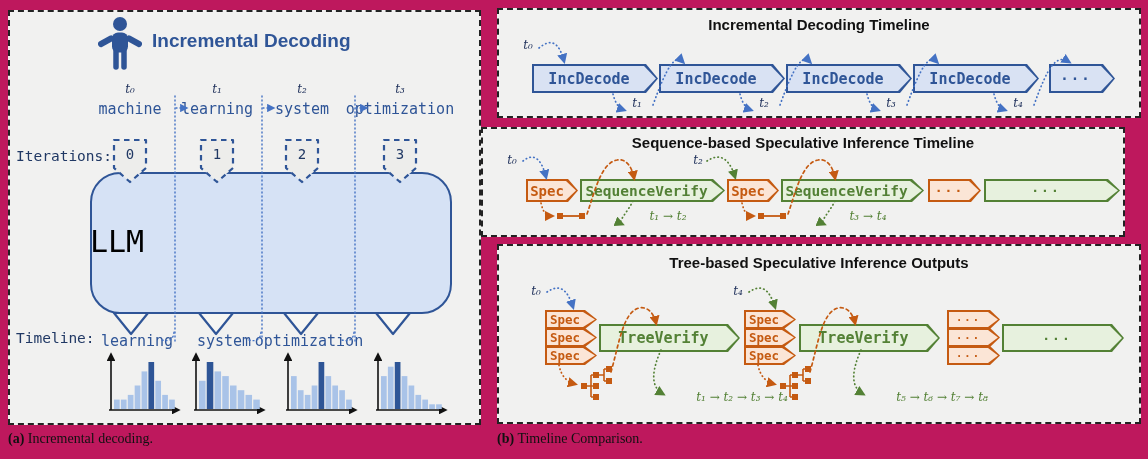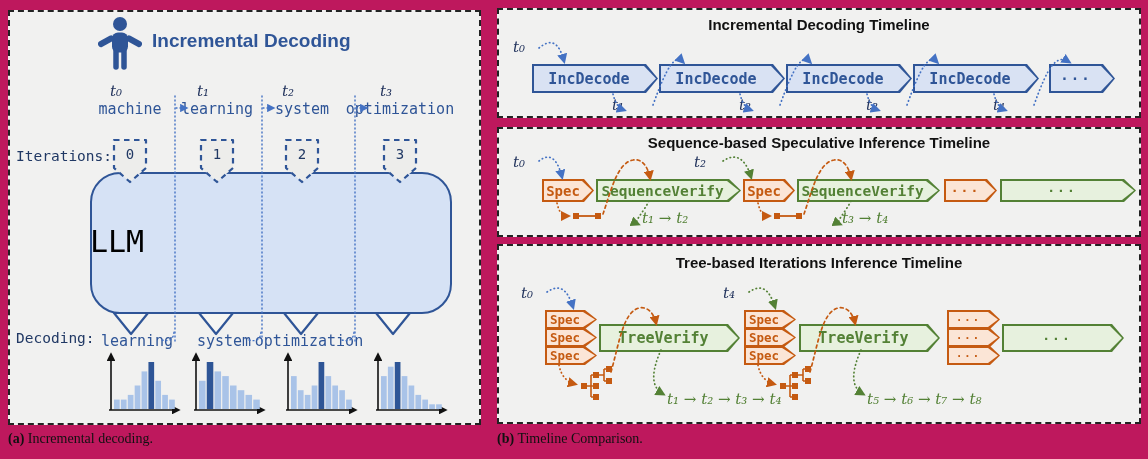--- a/index.html
+++ b/index.html
@@ -3,21 +3,21 @@
 <meta charset="utf-8">
 <style>
   html,body{margin:0;padding:0;background:#fff;}
   .fig{position:relative;width:1148px;height:459px;background:#be185d;overflow:hidden;
        font-family:"Liberation Sans",sans-serif;padding-left:8px;}
   .panel{position:absolute;background:#F1F1F0;border:2px dashed #222;box-sizing:border-box;}
   .ov{position:absolute;left:0;top:0;pointer-events:none;}
   .ptitle{position:absolute;left:0;right:0;text-align:center;font-weight:bold;color:#111;
           font-family:"Liberation Sans",sans-serif;}
   .mathl{position:absolute;font-family:"DejaVu Serif","DejaVu Sans",serif;font-style:italic;
-         color:#24355E;font-size:15px;}
+         color:#24355E;font-size:12px;text-align:center;}
   .gtxt{color:#538135;}
   .mono{font-family:"DejaVu Sans Mono","Liberation Mono",monospace;}
   .word{position:absolute;text-align:center;font-family:"DejaVu Sans Mono",monospace;
         color:#2F5597;font-size:15px;white-space:nowrap;}
   .mlabel{position:absolute;font-family:"DejaVu Sans Mono",monospace;color:#203864;font-size:14.5px;}
   .penta{position:absolute;}
   .penta>.bd,.penta>.fl{position:absolute;
     clip-path:polygon(0 0,calc(100% - var(--tip,12px)) 0,100% 50%,calc(100% - var(--tip,12px)) 100%,0 100%);}
   .penta>.bd{inset:0;background:var(--bc);}
   .penta>.fl{inset:2px;background:var(--fc);}
@@ -121,21 +121,21 @@
     <svg width="38" height="24" style="position:absolute;left:187px;top:300px">
       <path d="M2,1 H36 L19,22 Z" fill="#F6F6F3" stroke="#2F5597" stroke-width="2.2" stroke-linejoin="round"></path>
       </svg>
     <svg width="38" height="24" style="position:absolute;left:272px;top:300px">
       <path d="M2,1 H36 L19,22 Z" fill="#F6F6F3" stroke="#2F5597" stroke-width="2.2" stroke-linejoin="round"></path>
       </svg>
     <svg width="38" height="24" style="position:absolute;left:364px;top:300px">
       <path d="M2,1 H36 L19,22 Z" fill="#F6F6F3" stroke="#2F5597" stroke-width="2.2" stroke-linejoin="round"></path>
       </svg>
 
-    <span class="mlabel" style="left:6px;top:318px">Decoding:</span>
+    <span class="mlabel" style="left:6px;top:318px">Timeline:</span>
     <span class="word" style="left:67px;top:320px;width:120px">learning</span>
     <span class="word" style="left:154px;top:320px;width:120px">system</span>
     <span class="word" style="left:239px;top:320px;width:120px">optimization</span>
 
     <svg width="80" height="70" viewBox="0 0 80 70" style="position:absolute;left:92px;top:336px">
       <path d="M9,62 L9,7" stroke="#111" stroke-width="1.6" fill="none" marker-end="url(#mK)"></path>
       <path d="M7,62 L76,62" stroke="#111" stroke-width="1.6" fill="none" marker-end="url(#mK)"></path>
     <rect x="12.00" y="51.60" width="5.69" height="9.40" fill="#A9C3E8"></rect>
         <rect x="18.89" y="51.60" width="5.69" height="9.40" fill="#A9C3E8"></rect>
         <rect x="25.78" y="46.90" width="5.69" height="14.10" fill="#A9C3E8"></rect>
@@ -244,21 +244,21 @@
       <path class="dt" stroke="#4472C4" d="M241,84 C243,92 246,98 252,100" marker-end="url(#mB)"></path>
       <path class="dt" stroke="#4472C4" d="M368,84 C370,92 373,98 379,100" marker-end="url(#mB)"></path>
       <path class="dt" stroke="#4472C4" d="M495,84 C497,92 500,98 506,100" marker-end="url(#mB)"></path>
       <path class="dt" stroke="#4472C4" d="M154,95 C168,56 176,44 184,52" marker-end="url(#mB)"></path>
       <path class="dt" stroke="#4472C4" d="M281,95 C295,56 303,44 311,52" marker-end="url(#mB)"></path>
       <path class="dt" stroke="#4472C4" d="M408,95 C422,56 430,44 438,52" marker-end="url(#mB)"></path>
       <path class="dt" stroke="#4472C4" d="M535,95 C549,56 557,44 570,52" marker-end="url(#mB)"></path>
     </svg>
   </div>
 
-  <div class="panel" style="left:497px;top:127px;width:644px;height:110px">
+  <div class="panel" style="left:481px;top:127px;width:644px;height:110px">
     <div class="ptitle" style="top:5px;font-size:15px">Sequence-based Speculative Inference Timeline</div>
     <span class="mathl" style="left:14px;top:24px;width:30px">t₀</span>
     <span class="mathl" style="left:195px;top:24px;width:40px">t₂</span>
 
     <div class="penta orange" style="left:43px;top:50px;width:52px;height:23px;--tip:10px">
       <div class="bd"></div>
         <div class="fl"></div>
       <div class="tx" style="font-size:14px">Spec</div>
       </div>
     <div class="penta green" style="left:97px;top:50px;width:145px;height:23px">
@@ -307,21 +307,21 @@
       <path class="dh" stroke="#C55A11" d="M104,85 C112,62 118,34 134,31 C143,29 149,38 151,49" marker-end="url(#mO)"></path>
       <path class="dt" stroke="#538135" d="M150,72 C144,84 134,93 139,95" marker-end="url(#mG)"></path>
       <path class="dt" stroke="#538135" d="M224,32 C236,24 246,28 252,48" marker-end="url(#mG)"></path>
       <path class="dt" stroke="#C55A11" d="M259,74 C261,83 264,87 270,87" marker-end="url(#mO)"></path>
       <path class="dh" stroke="#C55A11" d="M305,85 C313,62 319,34 335,31 C344,29 350,38 352,49" marker-end="url(#mO)"></path>
       <path class="dt" stroke="#538135" d="M352,72 C346,84 336,93 341,95" marker-end="url(#mG)"></path>
     </svg>
   </div>
 
   <div class="panel" style="left:497px;top:244px;width:644px;height:180px">
-    <div class="ptitle" style="top:8px;font-size:15px">Tree-based Iterations Inference Timeline</div>
+    <div class="ptitle" style="top:8px;font-size:15px">Tree-based Speculative Inference Outputs</div>
     <span class="mathl" style="left:22px;top:38px;width:30px">t₀</span>
     <span class="mathl" style="left:224px;top:38px;width:30px">t₄</span>
 
     <div class="penta orange" style="left:46px;top:64px;width:52px;height:19px">
       <div class="bd"></div>
         <div class="fl"></div>
       <div class="tx" style="font-size:12.5px">Spec</div>
       </div>
     <div class="penta orange" style="left:46px;top:82px;width:52px;height:19px">
       <div class="bd"></div>

